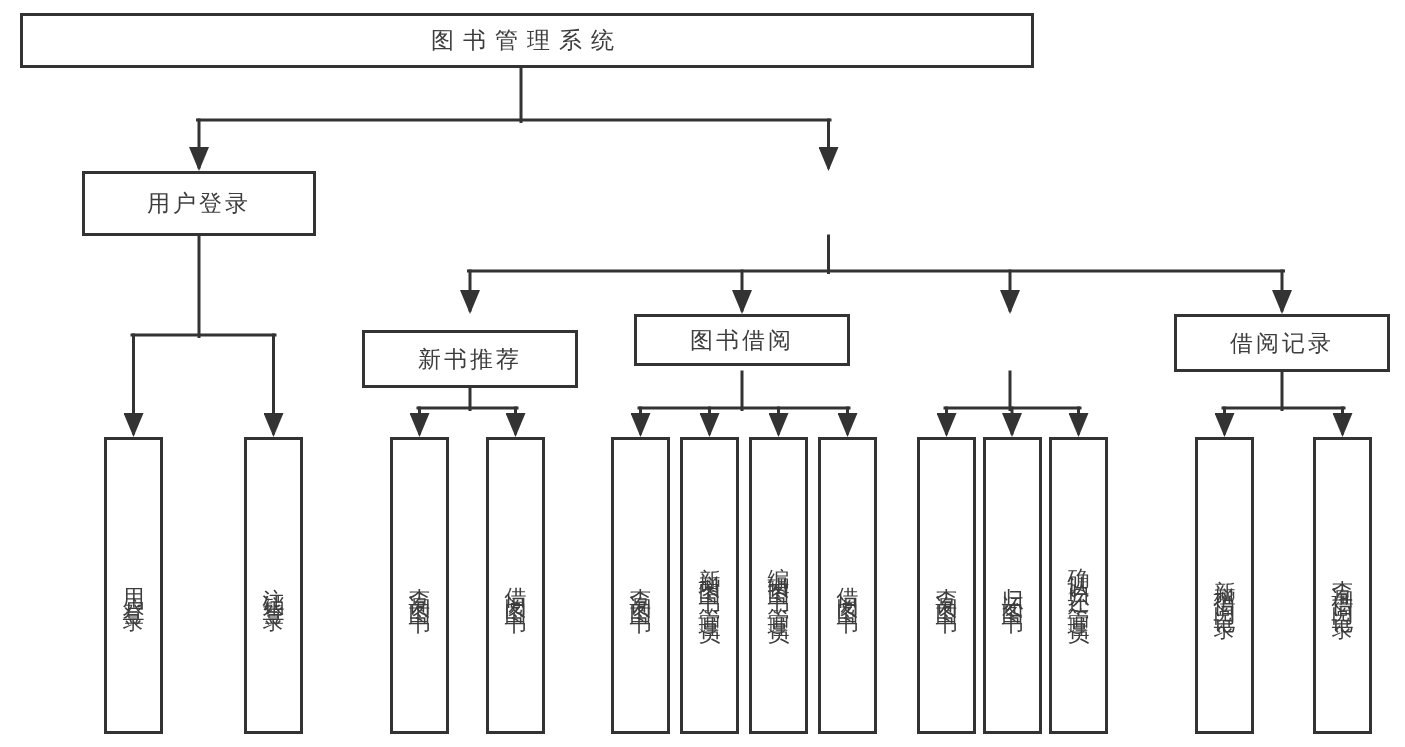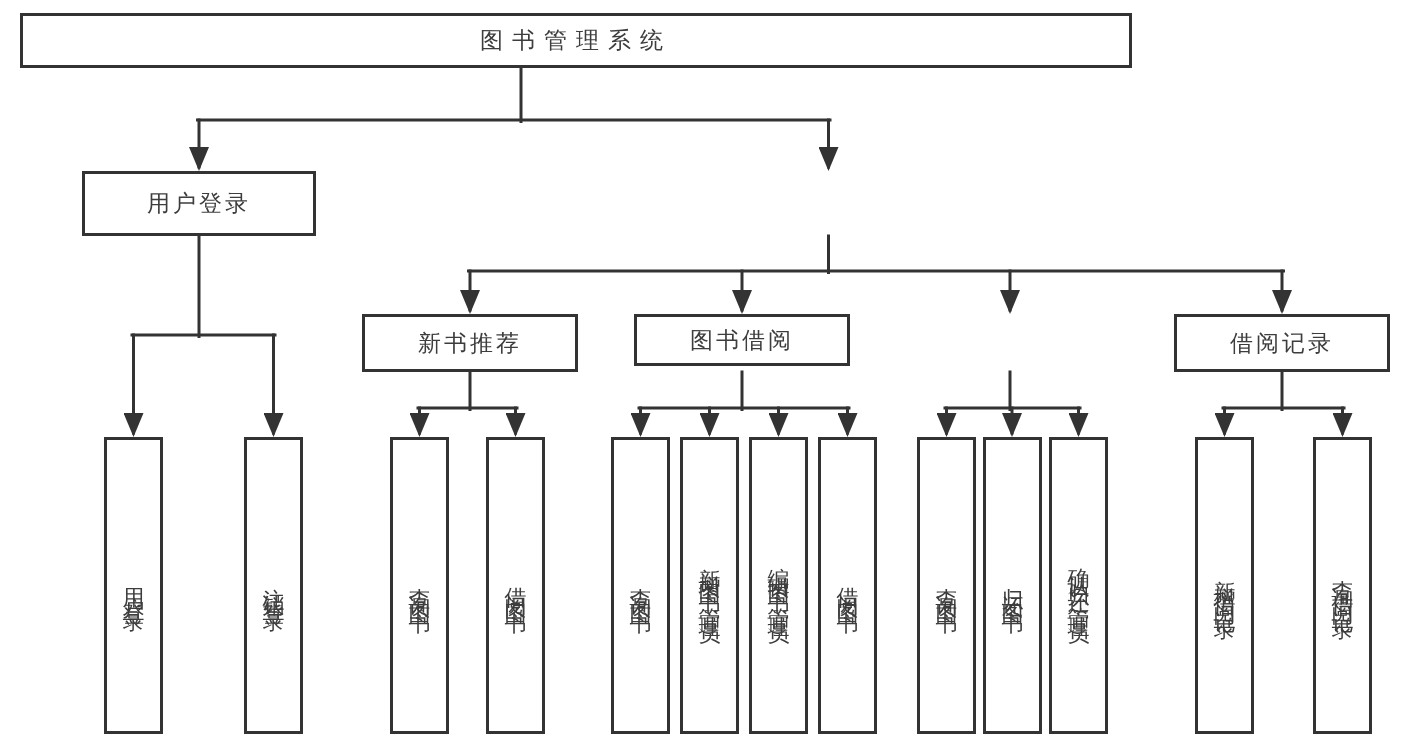--- a/index.html
+++ b/index.html
@@ -134,29 +134,29 @@
     </g>
 
     <g>
       <line x1="1282" y1="372" x2="1282" y2="409.5"></line>
       <line x1="1223" y1="408" x2="1344" y2="408"></line>
       <line x1="1224.5" y1="408" x2="1224.5" y2="433" marker-end="url(#arrow)"></line>
       <line x1="1342.5" y1="408" x2="1342.5" y2="433" marker-end="url(#arrow)"></line>
     </g>
   </svg>
 
-  <div class="hbox root" style="left:20px; top:13px; width:1112px; height:55px;">
+  <div class="hbox root" style="left:20px; top:13px; width:1014px; height:55px;">
     <span>图书管理系统</span>
   </div>
 
   <div class="hbox" style="left:82px; top:171px; width:234px; height:65px;">
     <span>用户登录</span>
   </div>
 
-  <div class="hbox" style="left:362px; top:314px; width:216px; height:58px;">
+  <div class="hbox" style="left:362px; top:330px; width:216px; height:58px;">
     <span>新书推荐</span>
   </div>
   <div class="hbox" style="left:634px; top:314px; width:216px; height:52px;">
     <span>图书借阅</span>
   </div>
   <div class="hbox" style="left:1174px; top:314px; width:216px; height:58px;">
     <span>借阅记录</span>
   </div>
 
   <div class="vbox" style="left:104px;">

